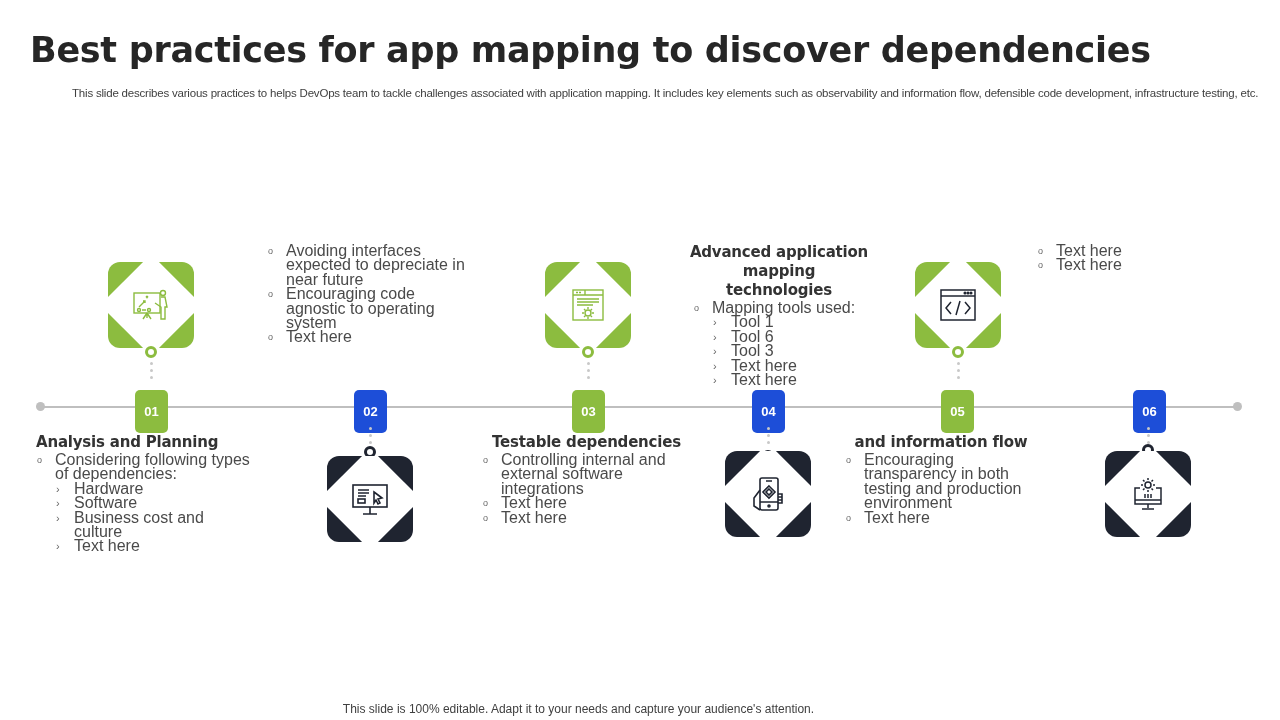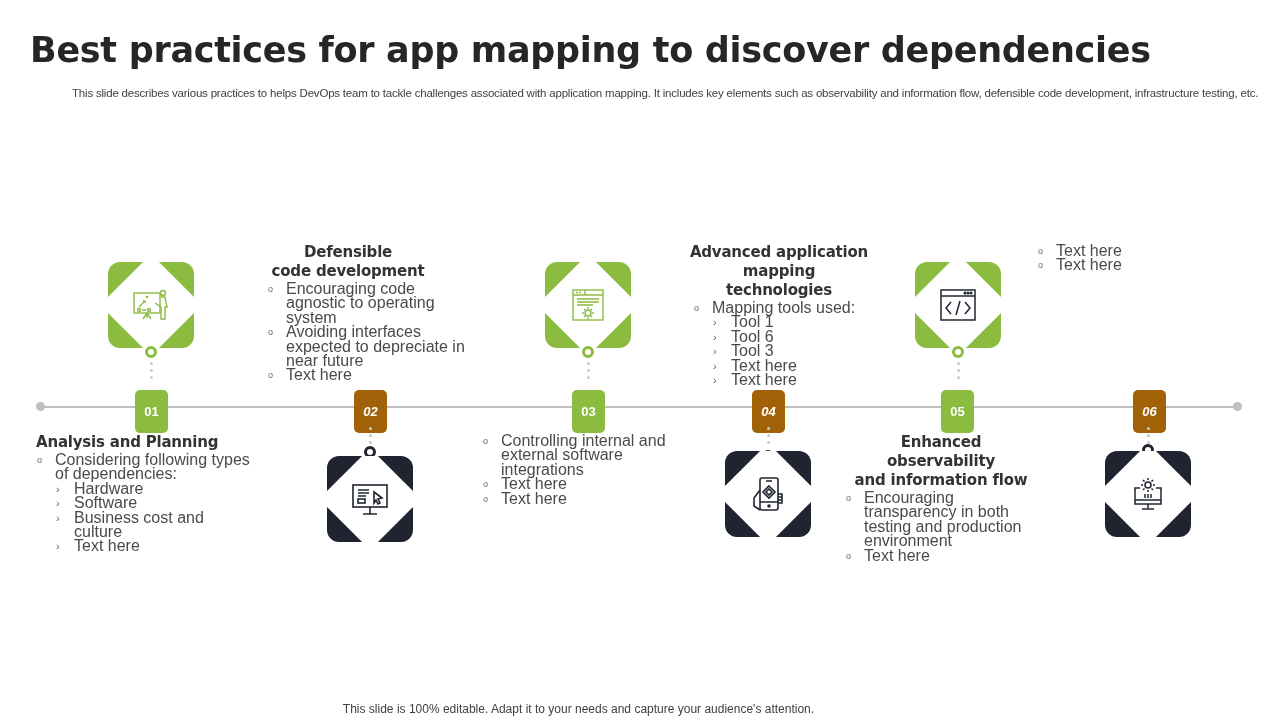--- a/index.html
+++ b/index.html
@@ -6,21 +6,21 @@
   body { width: 1280px; height: 720px; background: #ffffff; position: relative; overflow: hidden; font-family: "Liberation Sans", sans-serif; color: #3a3a3a; }
   .title { position: absolute; left: 30px; top: 30px; font-family: "DejaVu Sans", sans-serif; font-weight: bold; font-size: 35px; color: #262626; letter-spacing: -0.3px; }
   .subtitle { position: absolute; left: 30px; top: 86px; width: 1220px; font-size: 11.5px; line-height: 14px; color: #404040; letter-spacing: -0.2px; margin-left: 42px; }
   .footer { position: absolute; left: 0; top: 702px; width: 1157px; text-align: center; font-size: 12px; color: #404040; }
 
   .timeline-line { position: absolute; left: 40px; top: 406px; width: 1198px; height: 1.5px; background: #bfbfbf; }
   .timeline-dot { position: absolute; top: 402px; width: 9px; height: 9px; border-radius: 50%; background: #bfbfbf; }
 
   .num-badge { position: absolute; width: 33px; height: 43px; border-radius: 5px; color: #fff; font-weight: bold; font-size: 13px; display: flex; align-items: center; justify-content: center; }
   .num-badge.green { background: #8cbc3f; }
-  .num-badge.dark { background: #a16207; font-style: italic; }
+  .num-badge.dark { background: #1d4ed8; }
 
   .dots { position: absolute; width: 3px; }
   .dots span { display: block; width: 3px; height: 3px; border-radius: 50%; background: #c8c8c8; margin-bottom: 4px; }
 
   .ring { position: absolute; width: 12px; height: 12px; border-radius: 50%; border: 3px solid; background: #fff; }
   .ring.green { border-color: #8cbc3f; }
   .ring.dark { border-color: #1f2430; }
 
   .tile { position: absolute; width: 86px; height: 86px; border-radius: 12px; overflow: hidden; }
   .tile.green { background: #8cbc3f; }
@@ -90,27 +90,23 @@
   <div class="diamond"></div>
   <svg class="icon" viewBox="0 0 40 40" fill="none" stroke="#1f2430" stroke-width="1.6">
     <rect x="3" y="6" width="34" height="22"></rect>
     <path d="M8 11 h11 M8 14 h11 M8 17 h8"></path>
       <rect x="8" y="20" width="7" height="4"></rect>
     <path d="M24 13 l8 6 l-4 1 l2 4 l-2 1 l-2 -4 l-2 3 z"></path>
     <path d="M20 28 v7 M13 35 h14"></path>
   </svg>
 </div>
 <div class="block" style="left:258px; top:243px; width:210px">
-  <h3 class="center" style="width:180px">
-    <span style="display:block">Defensible</span>
-    <span style="display:block">code development</span>
-  </h3>
   <ul style="margin-left:9px">
+    <li>Avoiding interfaces expected to depreciate in near future</li>
     <li>Encouraging code agnostic to operating system</li>
-    <li>Avoiding interfaces expected to depreciate in near future</li>
     <li>Text here</li>
   </ul>
 </div>
 
 <div class="tile green" style="left:545px; top:262px">
   <div class="diamond"></div>
   <svg class="icon" viewBox="0 0 40 40" fill="none" stroke="#8cbc3f" stroke-width="1.4">
     <rect x="5" y="5" width="30" height="30"></rect>
     <path d="M5 10 h30 M17 5 v5"></path>
       <path d="M8 7.5 h2 M11 7.5 h2"></path>
@@ -120,20 +116,21 @@
   </svg>
 </div>
 <div class="ring green" style="left:582px; top:346px"></div>
 <div class="dots" style="left:587px; top:362px">
     <span></span>
     <span></span>
     <span></span>
   </div>
 <div class="num-badge green" style="left:572px; top:390px">03</div>
 <div class="block" style="left:482px; top:433px; width:220px">
+  <h3 style="padding-left:10px">Testable dependencies</h3>
   <ul>
     <li>Controlling internal and external software integrations</li>
     <li>Text here</li>
     <li>Text here</li>
   </ul>
 </div>
 
 <div class="num-badge dark" style="left:752px; top:390px">04</div>
 <div class="dots" style="left:767px; top:427px">
     <span></span>
@@ -181,21 +178,20 @@
 </div>
 <div class="ring green" style="left:952px; top:346px"></div>
 <div class="dots" style="left:957px; top:362px">
     <span></span>
     <span></span>
     <span></span>
   </div>
 <div class="num-badge green" style="left:941px; top:390px">05</div>
 <div class="block" style="left:845px; top:433px; width:200px">
   <h3 class="center" style="width:192px">
-    <span style="display:block">Enhanced observability</span>
     <span style="display:block">and information flow</span>
   </h3>
   <ul style="width:190px">
     <li>Encouraging transparency in both testing and production environment</li>
     <li>Text here</li>
   </ul>
 </div>
 
 <div class="num-badge dark" style="left:1133px; top:390px">06</div>
 <div class="dots" style="left:1147px; top:427px">

